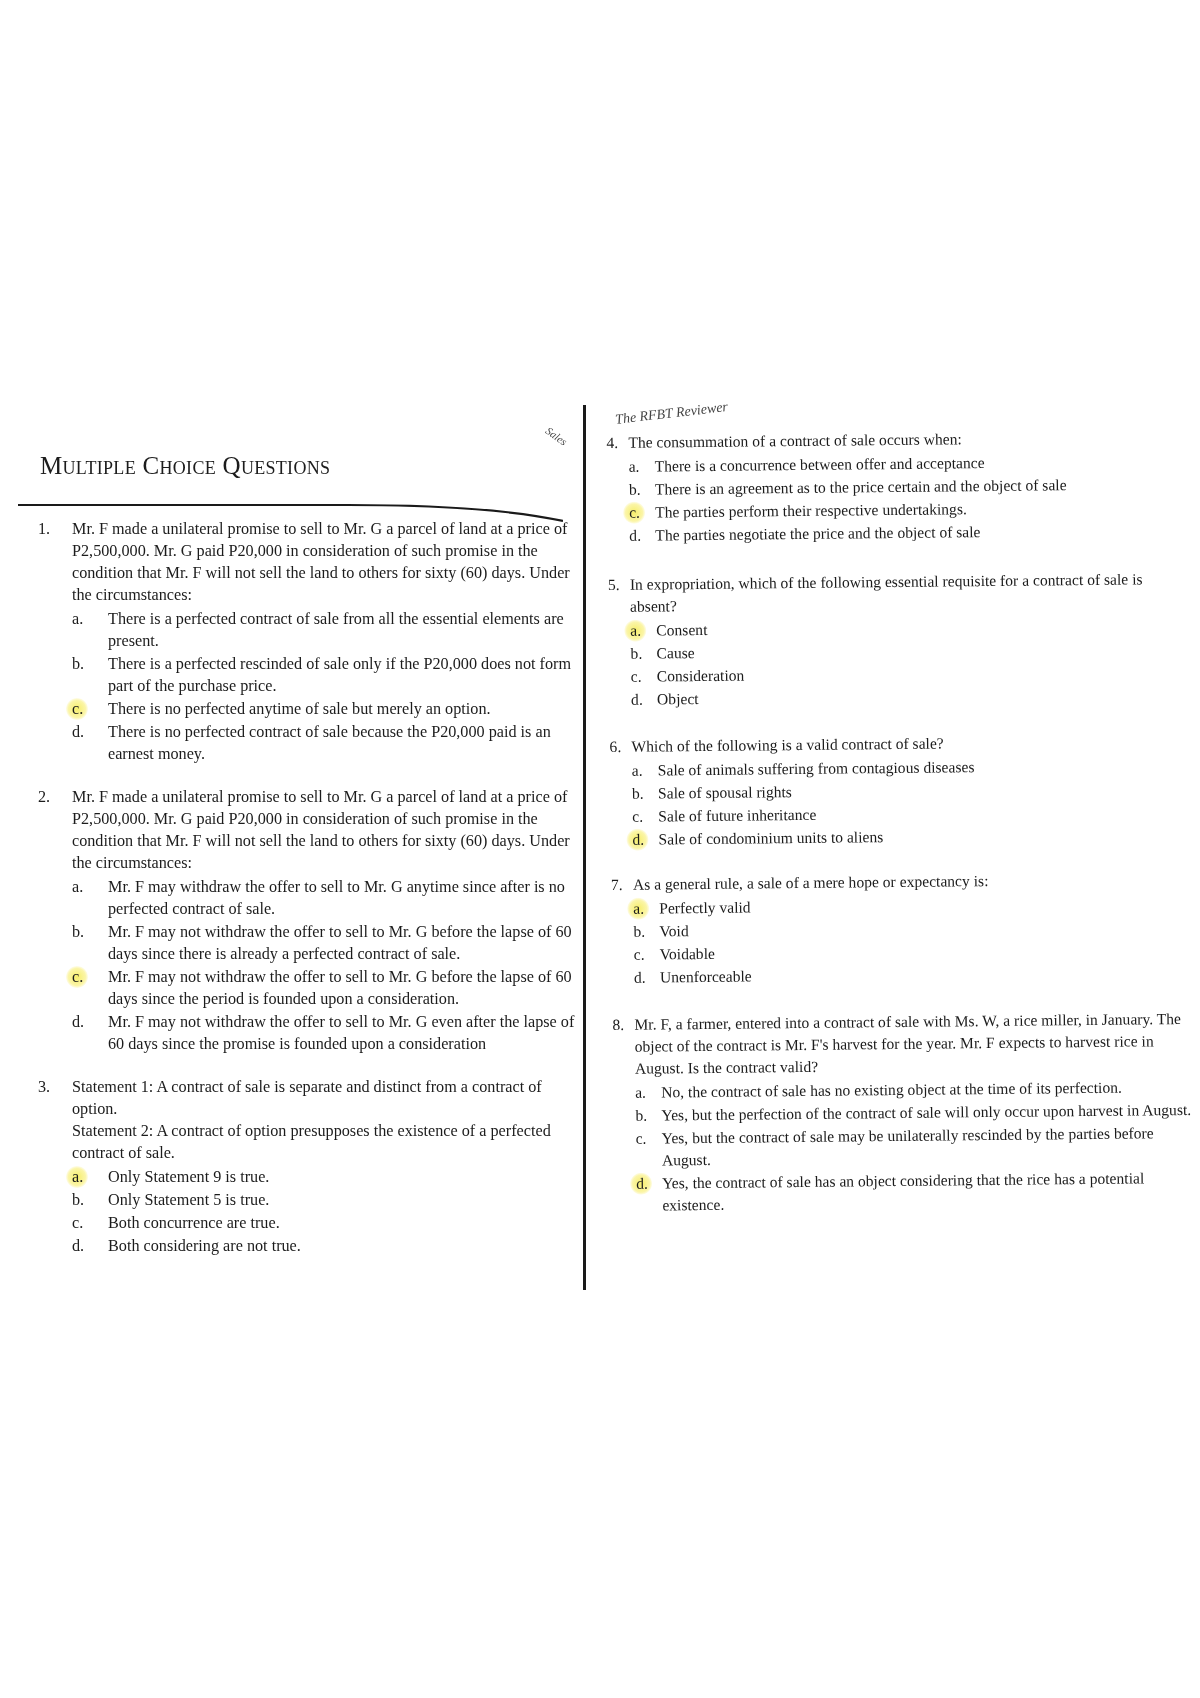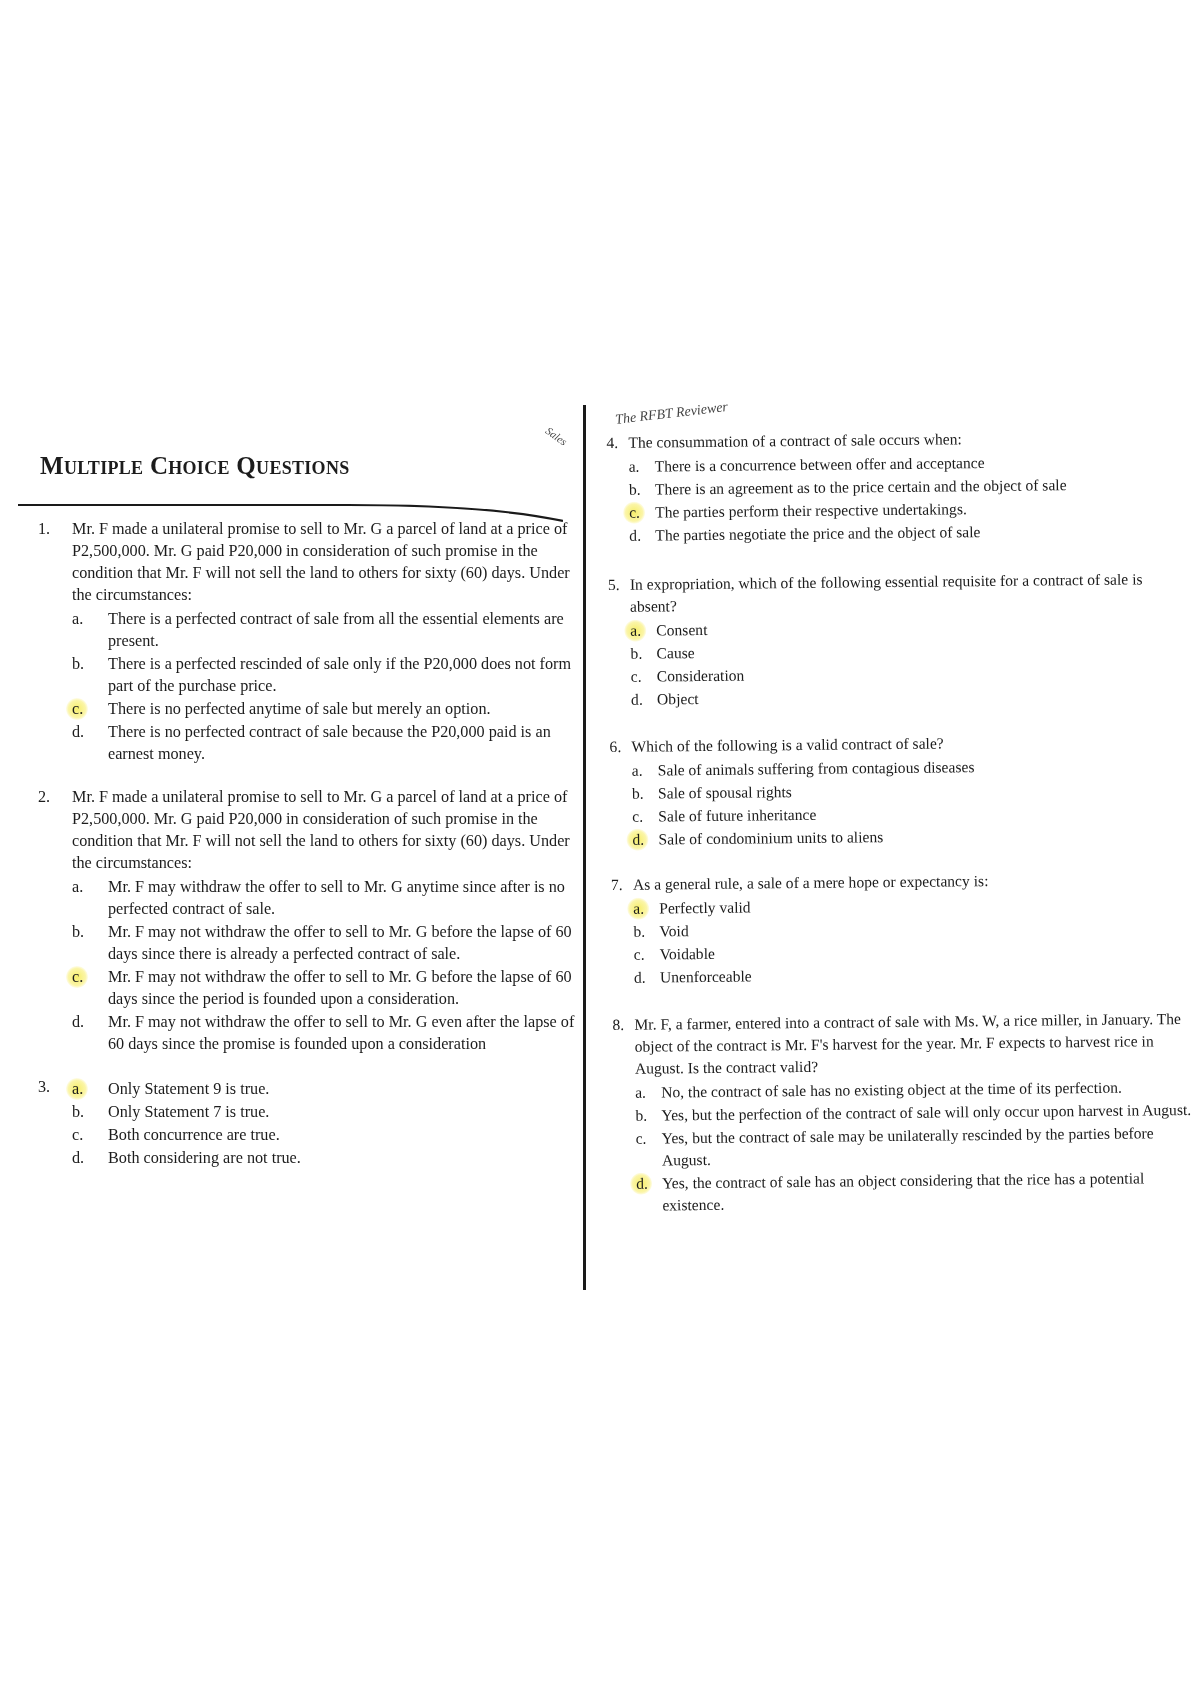--- a/index.html
+++ b/index.html
@@ -15,21 +15,21 @@
   .page-right {
     position: absolute; left: 606px; top: 410px; width: 580px;
     transform: rotate(-0.6deg); transform-origin: 0 0;
   }
   .spine {
     position: absolute; left: 583px; top: 405px; width: 3px; height: 885px;
     background: #1a1a1a;
   }
   .section-title {
     font-size: 25px; letter-spacing: 0.3px; margin: 52px 0 0 2px;
-    font-variant: small-caps; font-weight: bold;
+    font-variant: small-caps; font-weight: normal;
   }
   .running-head-left {
     position: absolute; left: 545px; top: 430px; font-size: 11px; font-style: italic;
     color: #444; transform: rotate(35deg);
   }
   .title-rule {
     position: absolute; left: 18px; top: 493px; width: 545px; height: 30px;
   }
   .running-head-right {
     font-size: 14px; font-style: italic; color: #444; margin-left: 10px; margin-bottom: 2px;
@@ -124,28 +124,30 @@
             </li>
         </ul>
       </div>
     </div>
   </div>
 
   <div class="question" style="margin-top:20px;">
     <div class="q-row">
       <div class="q-num">3.</div>
       <div class="q-body">
+        <div>Statement 1: A contract of sale is separate and distinct from a contract of option.</div>
+        <div>Statement 2: A contract of option presupposes the existence of a perfected contract of sale.</div>
         <ul class="choices">
           <li class="choice">
               <span class="c-letter"><span class="hl"></span><span>a.</span></span>
               <span class="c-text">Only Statement 9 is true.</span>
             </li>
           <li class="choice">
               <span class="c-letter">b.</span>
-              <span class="c-text">Only Statement 7 is true.</span>
+              <span class="c-text">Only Statement 5 is true.</span>
             </li>
           <li class="choice">
               <span class="c-letter">c.</span>
               <span class="c-text">Both concurrence are true.</span>
             </li>
           <li class="choice">
               <span class="c-letter">d.</span>
               <span class="c-text">Both considering are not true.</span>
             </li>
         </ul>

